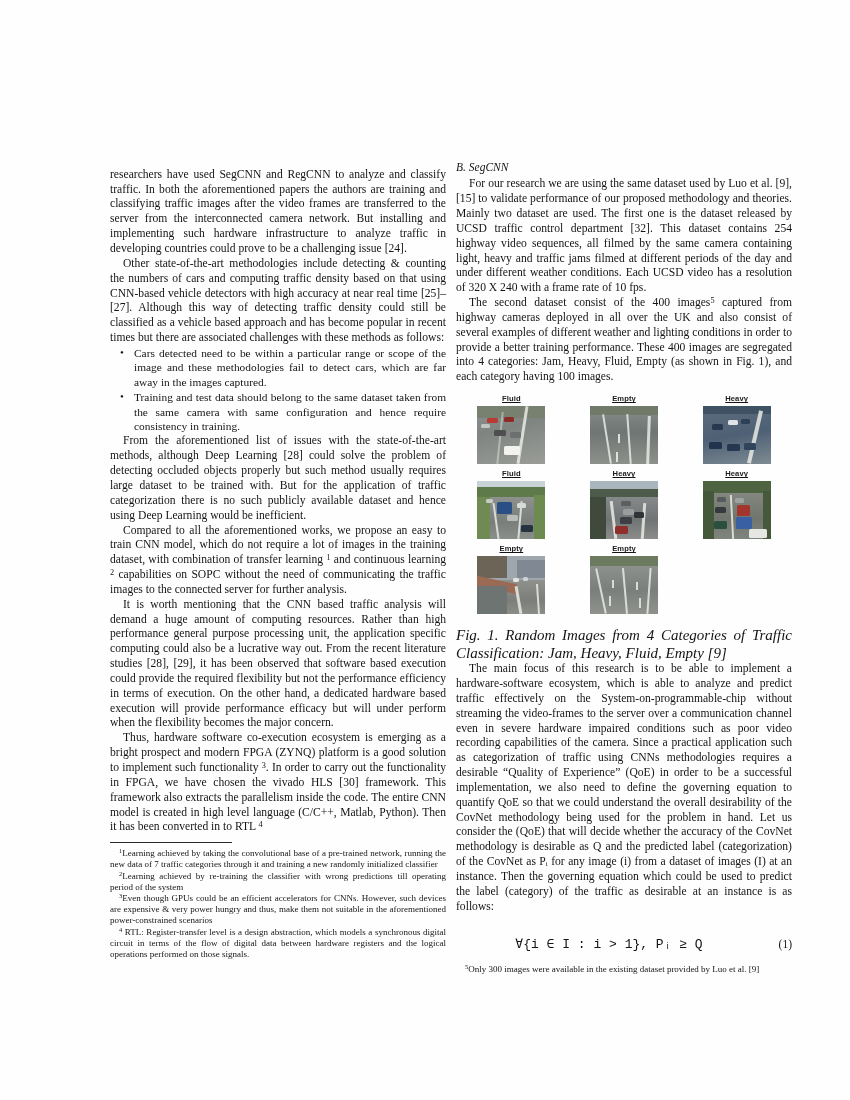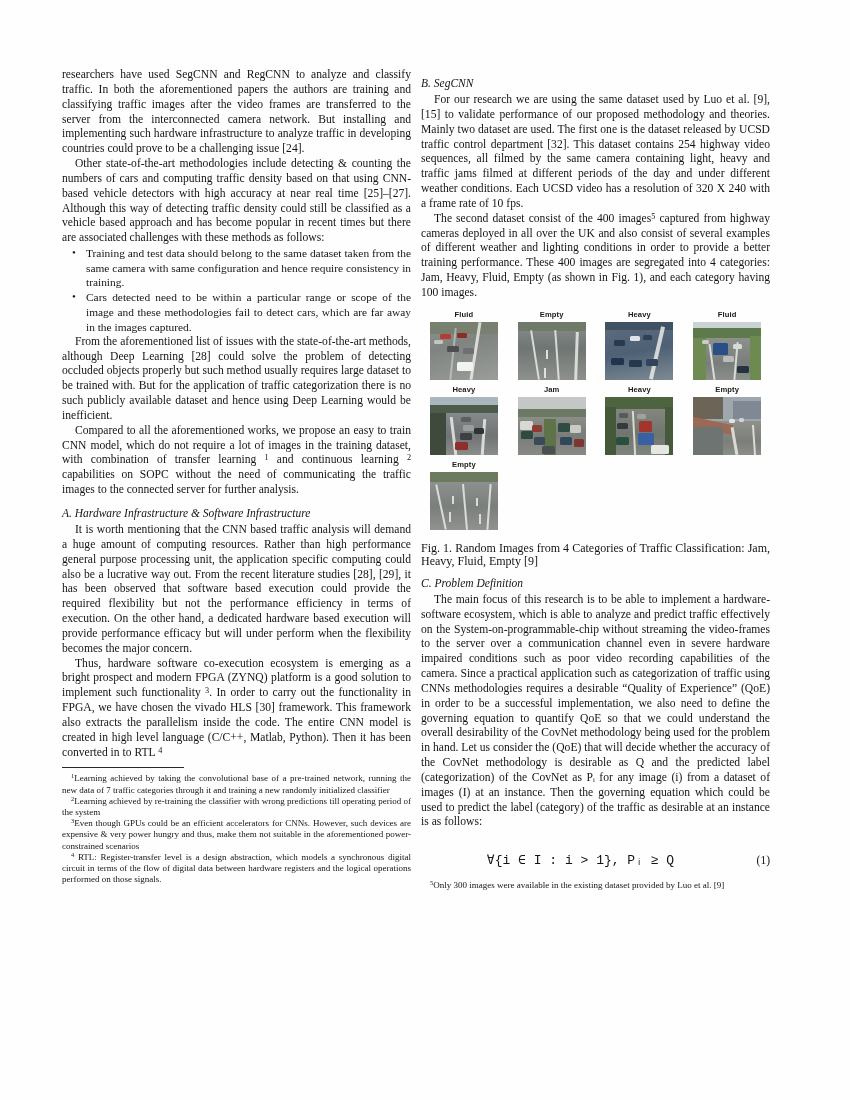--- a/index.html
+++ b/index.html
@@ -20,22 +20,23 @@
     width: 850px;
     height: 1100px;
     position: relative;
     background: #fefefe;
     box-sizing: border-box;
     padding: 68px 58px 40px 62px;
   }
   .columns {
     display: flex;
     gap: 10px;
-    align-items: flex-start;
+    align-items: center;
     height: 100%;
+    margin-left: 48px;
   }
   .col {
     width: 349px;
     position: relative;
   }
   p.body {
     margin: 0;
     font-size: 11.6px;
     line-height: 14.85px;
     text-align: justify;
@@ -98,24 +99,25 @@
   }
   sup { font-size: 71%; vertical-align: 0.42em; line-height: 0; }
 
   
   .figure {
     margin: 9px 0 0 0;
     width: 100%;
   }
   .fig-grid {
     display: grid;
-    grid-template-columns: repeat(4, 1fr);
+    grid-template-columns: repeat(3, 1fr);
     row-gap: 5px;
     column-gap: 2px;
     justify-items: center;
+    text-decoration: underline;
   }
   .fig-cell {
     width: 100%;
     display: flex;
     flex-direction: column;
     align-items: center;
   }
   .fig-label {
     font-family: "Liberation Sans", "DejaVu Sans", sans-serif;
     font-size: 7.6px;
@@ -139,23 +141,24 @@
     background: #e9eae4;
     opacity: .85;
   }
   .thumb .car {
     position: absolute;
     border-radius: 1.5px;
   }
   .thumb .veg { position:absolute; }
   .fig-caption {
     margin: 12px 0 0 0;
-    font-size: 12px;
-    line-height: 13px;
+    font-size: 15px;
+    line-height: 18px;
     text-align: justify;
+    font-style: italic;
   }
 
   .equation {
     display: flex;
     align-items: center;
     margin: 16px 0 0 0;
     font-size: 13px;
     position: relative;
     height: 28px;
   }
@@ -172,30 +175,29 @@
 <div class="page">
   <div class="columns">
 
     <div class="col">
 
       <p class="body noindent">researchers have used SegCNN and RegCNN to analyze and classify traffic. In both the aforementioned papers the authors are training and classifying traffic images after the video frames are transferred to the server from the interconnected camera network. But installing and implementing such hardware infrastructure to analyze traffic in developing countries could prove to be a challenging issue [24].</p>
 
       <p class="body">Other state-of-the-art methodologies include detecting &amp; counting the numbers of cars and computing traffic density based on that using CNN-based vehicle detectors with high accuracy at near real time [25]–[27]. Although this way of detecting traffic density could still be classified as a vehicle based approach and has become popular in recent times but there are associated challenges with these methods as follows:</p>
 
       <ul class="bullets">
+        <li>Cars detected need to be within a particular range or scope of the image and these methodologies fail to detect cars, which are far away in the images captured.</li>
         <li>Training and test data should belong to the same dataset taken from the same camera with same configuration and hence require consistency in training.</li>
-        <li>Cars detected need to be within a particular range or scope of the image and these methodologies fail to detect cars, which are far away in the images captured.</li>
       </ul>
 
       <p class="body">From the aforementioned list of issues with the state-of-the-art methods, although Deep Learning [28] could solve the problem of detecting occluded objects properly but such method usually requires large dataset to be trained with. But for the application of traffic categorization there is no such publicly available dataset and hence using Deep Learning would be inefficient.</p>
 
       <p class="body"><span>Compared to all the aforementioned works, we propose an easy to train CNN model, which do not require a lot of images in the training dataset, with combination of transfer learning</span> <sup>1</sup> <span>and continuous learning</span> <sup>2</sup> <span>capabilities on SOPC without the need of communicating the traffic images to the connected server for further analysis.</span></p>
 
 
-      <h3 class="sub-head">A.  Hardware Infrastructure &amp; Software Infrastructure</h3>
 
       <p class="body">It is worth mentioning that the CNN based traffic analysis will demand a huge amount of computing resources. Rather than high performance general purpose processing unit, the application specific computing could also be a lucrative way out. From the recent literature studies [28], [29], it has been observed that software based execution could provide the required flexibility but not the performance efficiency in terms of execution. On the other hand, a dedicated hardware based execution will provide performance efficacy but will under perform when the flexibility becomes the major concern.</p>
 
       <p class="body"><span>Thus, hardware software co-execution ecosystem is emerging as a bright prospect and modern FPGA (ZYNQ) platform is a good solution to implement such functionality</span> <sup>3</sup><span>. In order to carry out the functionality in FPGA, we have chosen the vivado HLS [30] framework. This framework also extracts the parallelism inside the code. The entire CNN model is created in high level language (C/C++, Matlab, Python). Then it has been converted in to RTL</span> <sup>4</sup></p>
 
       <div class="footnote-rule"></div>
 
       <p class="footnote"><sup>1</sup><span>Learning achieved by taking the convolutional base of a pre-trained network, running the new data of 7 traffic categories through it and training a new randomly initialized classifier</span></p>
 
       <p class="footnote"><sup>2</sup><span>Learning achieved by re-training the classifier with wrong predictions till operating period of the system</span></p>
@@ -289,38 +291,20 @@
               <div class="lane" style="left:22px;top:20px;width:3px;height:38px;transform:rotate(-7deg);"></div>
               <div class="lane" style="left:52px;top:22px;width:3px;height:36px;transform:rotate(4deg);"></div>
               <div class="car" style="left:31px;top:20px;width:10px;height:5px;background:#5c5f62;"></div>
               <div class="car" style="left:33px;top:28px;width:11px;height:6px;background:#9b9e9c;"></div>
               <div class="car" style="left:30px;top:36px;width:12px;height:7px;background:#3c4045;"></div>
               <div class="car" style="left:25px;top:45px;width:13px;height:8px;background:#8e2f2c;"></div>
               <div class="car" style="left:44px;top:31px;width:10px;height:6px;background:#2f3338;"></div>
             </div>
           </div>
 
-          <div class="fig-cell">
-            <div class="fig-label">Jam</div>
-            <div class="thumb">
-              <div class="sky" style="height:20px;background:#c3c8c6;"></div>
-              <div class="veg" style="left:0;top:12px;width:100%;height:10px;background:#6d7a63;"></div>
-              <div class="road" style="height:38px;background:linear-gradient(180deg,#8b8d87 0%,#7a7c77 50%,#888a85 100%);"></div>
-              <div class="veg" style="left:26px;top:22px;width:12px;height:36px;background:#5e7349;"></div>
-              <div class="car" style="left:2px;top:24px;width:13px;height:9px;background:#d8d9d4;"></div>
-              <div class="car" style="left:3px;top:34px;width:12px;height:8px;background:#2e4a41;"></div>
-              <div class="car" style="left:14px;top:28px;width:10px;height:7px;background:#8d3b33;"></div>
-              <div class="car" style="left:16px;top:40px;width:11px;height:8px;background:#3b4a57;"></div>
-              <div class="car" style="left:40px;top:26px;width:12px;height:9px;background:#2f4b42;"></div>
-              <div class="car" style="left:52px;top:28px;width:11px;height:8px;background:#c9cbc5;"></div>
-              <div class="car" style="left:42px;top:40px;width:12px;height:8px;background:#33475a;"></div>
-              <div class="car" style="left:56px;top:42px;width:10px;height:8px;background:#7d3530;"></div>
-              <div class="car" style="left:24px;top:49px;width:13px;height:8px;background:#4a4f52;"></div>
-            </div>
-          </div>
 
           <div class="fig-cell">
             <div class="fig-label">Heavy</div>
             <div class="thumb">
               <div class="sky" style="height:12px;background:#b6c0b8;"></div>
               <div class="veg" style="left:0;top:0;width:100%;height:12px;background:#4e6340;"></div>
               <div class="road" style="height:46px;background:linear-gradient(180deg,#83877f 0%,#70756e 55%,#7f847c 100%);"></div>
               <div class="veg" style="left:0;top:10px;width:11px;height:48px;background:#44583a;"></div>
               <div class="veg" style="left:60px;top:10px;width:8px;height:48px;background:#46593b;"></div>
               <div class="lane" style="left:28px;top:14px;width:2px;height:44px;transform:rotate(-3deg);"></div>
@@ -364,21 +348,20 @@
               <div class="lane" style="left:46px;top:26px;width:2px;height:8px;"></div>
               <div class="lane" style="left:49px;top:42px;width:2px;height:10px;"></div>
             </div>
           </div>
 
         </div>
 
         <p class="fig-caption">Fig. 1.  Random Images from 4 Categories of Traffic Classification: Jam, Heavy, Fluid, Empty [9]</p>
       </div>
 
-      <h3 class="sub-head">C.  Problem Definition</h3>
 
       <p class="body">The main focus of this research is to be able to implement a hardware-software ecosystem, which is able to analyze and predict traffic effectively on the System-on-programmable-chip without streaming the video-frames to the server over a communication channel even in severe hardware impaired conditions such as poor video recording capabilities of the camera. Since a practical application such as categorization of traffic using CNNs methodologies requires a desirable “Quality of Experience” (QoE) in order to be a successful implementation, we also need to define the governing equation to quantify QoE so that we could understand the overall desirability of the CovNet methodology being used for the problem in hand. Let us consider the (QoE) that will decide whether the accuracy of the CovNet methodology is desirable as Q and the predicted label (categorization) of the CovNet as Pᵢ for any image (i) from a dataset of images (I) at an instance. Then the governing equation which could be used to predict the label (category) of the traffic as desirable at an instance is as follows:</p>
 
       <div class="equation">
         <div class="eq-body">∀{i ∈ I : i &gt; 1}, Pᵢ ≥ Q</div>
         <div class="eq-num">(1)</div>
       </div>
 
       <p class="footnote" style="margin-top:6px;"><sup>5</sup><span>Only 300 images were available in the existing dataset provided by Luo et al. [9]</span></p>
 

